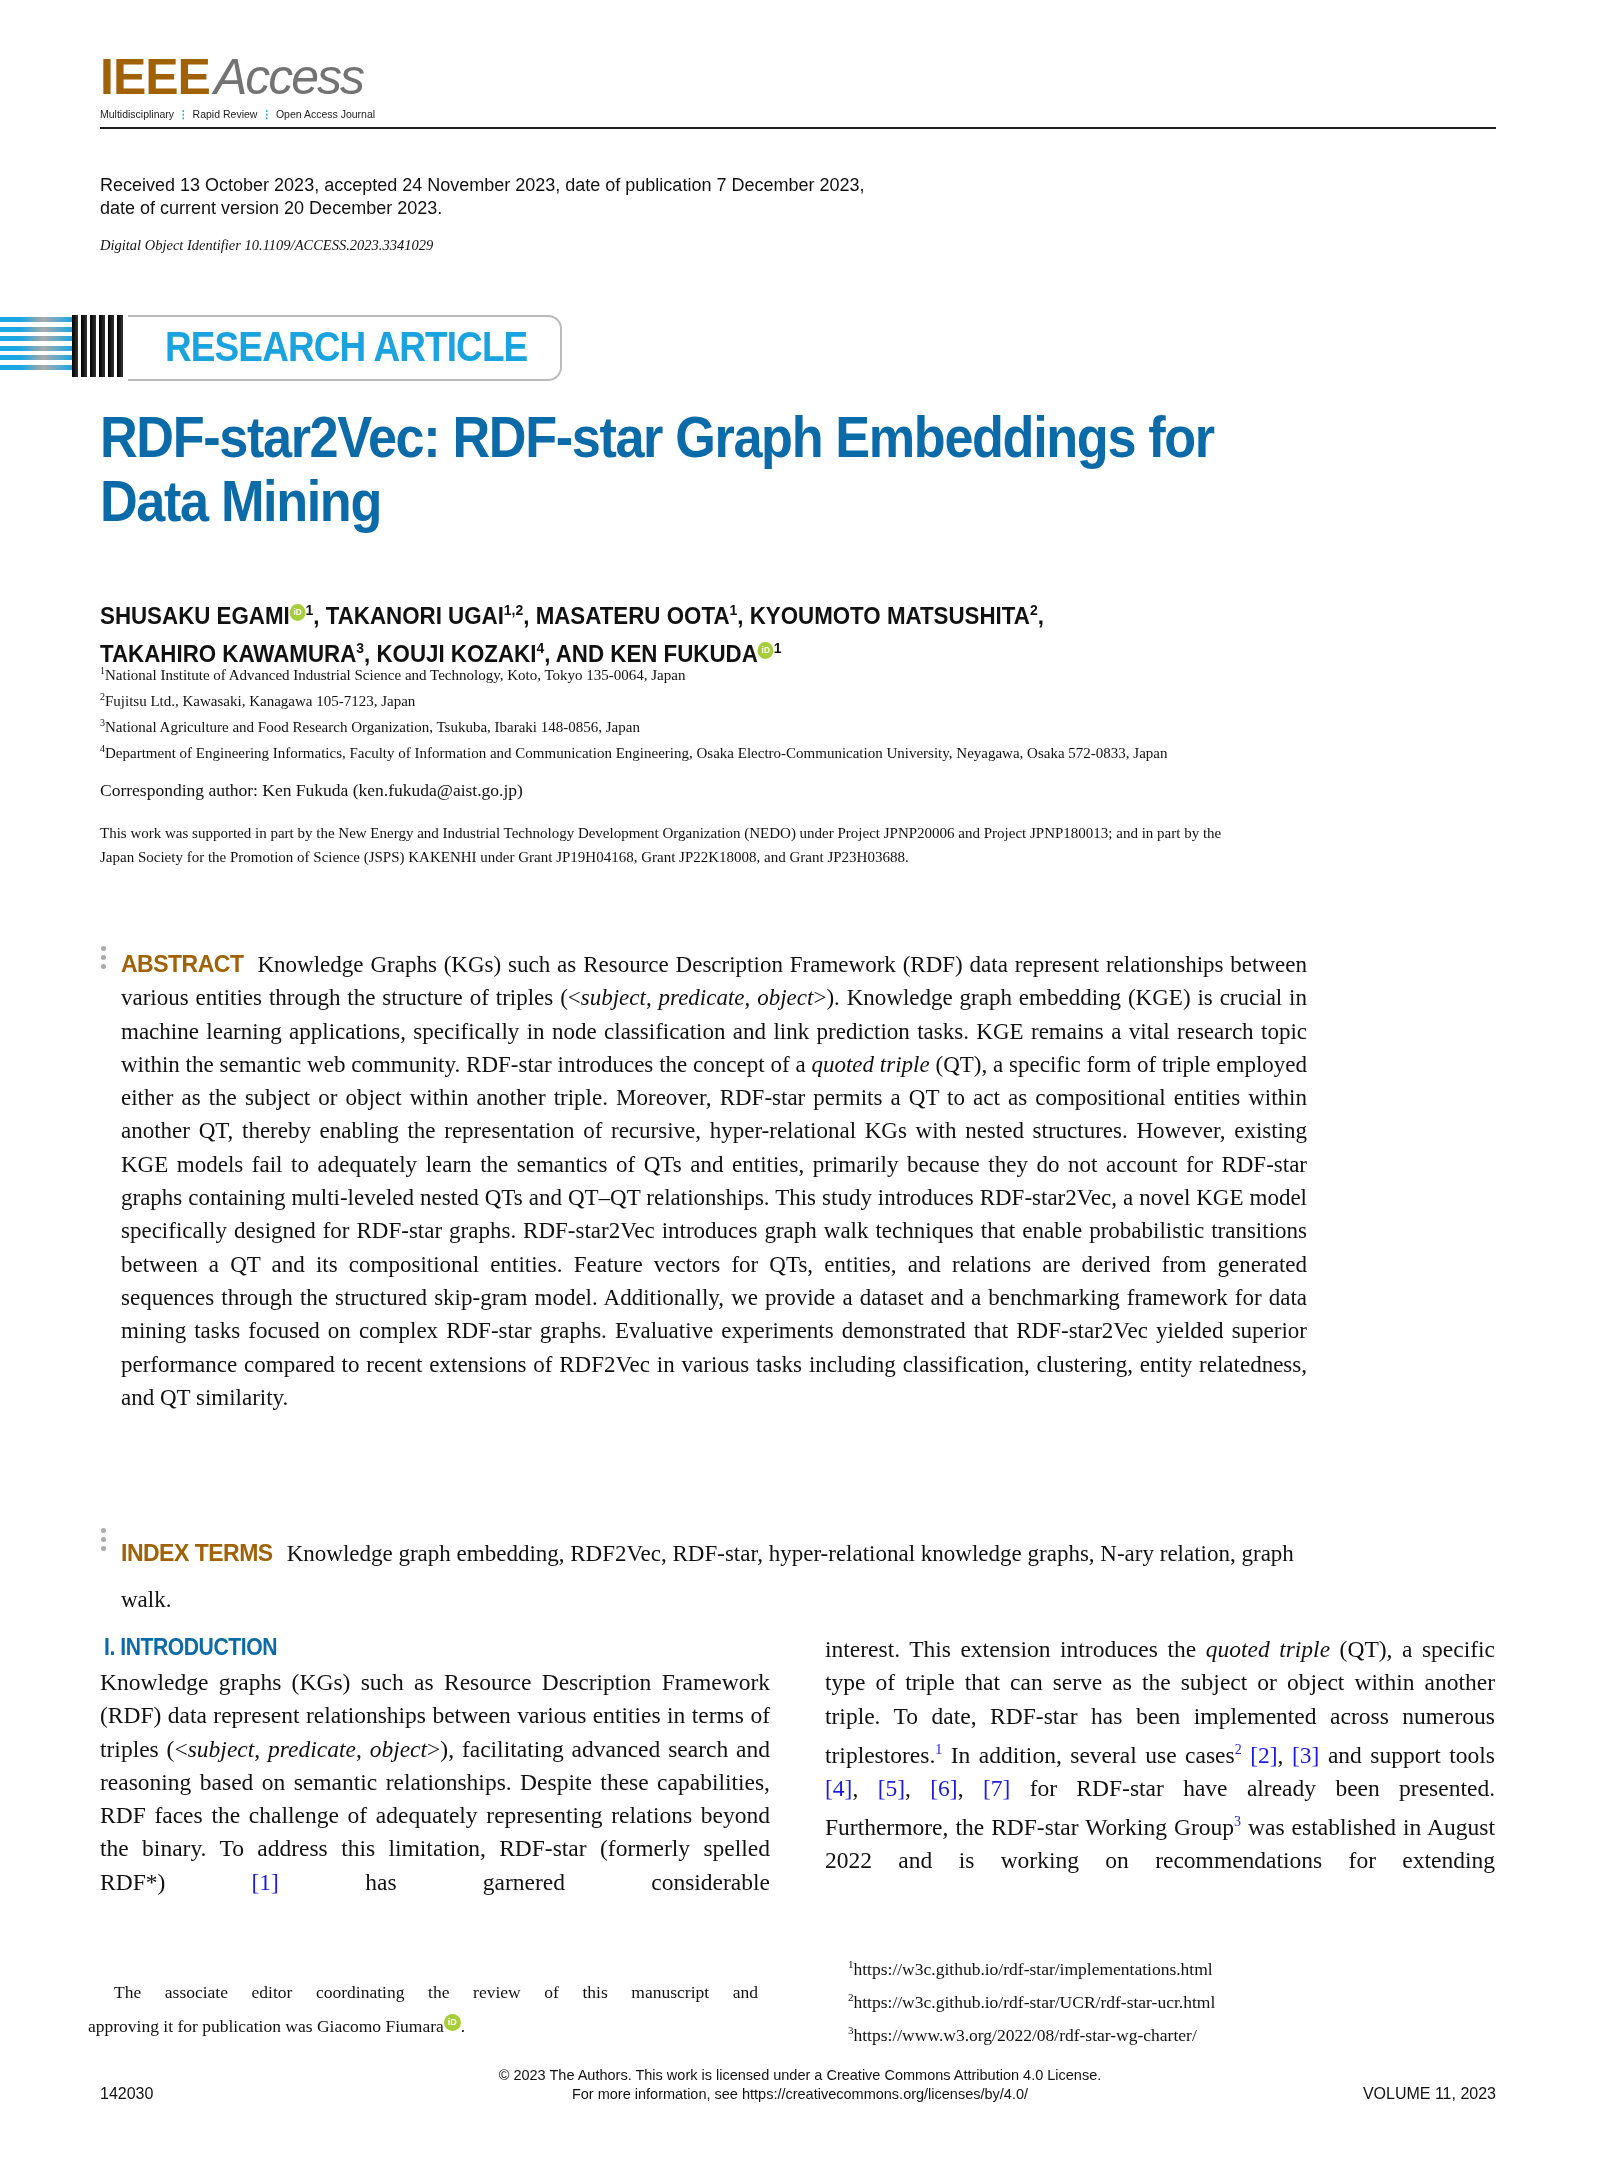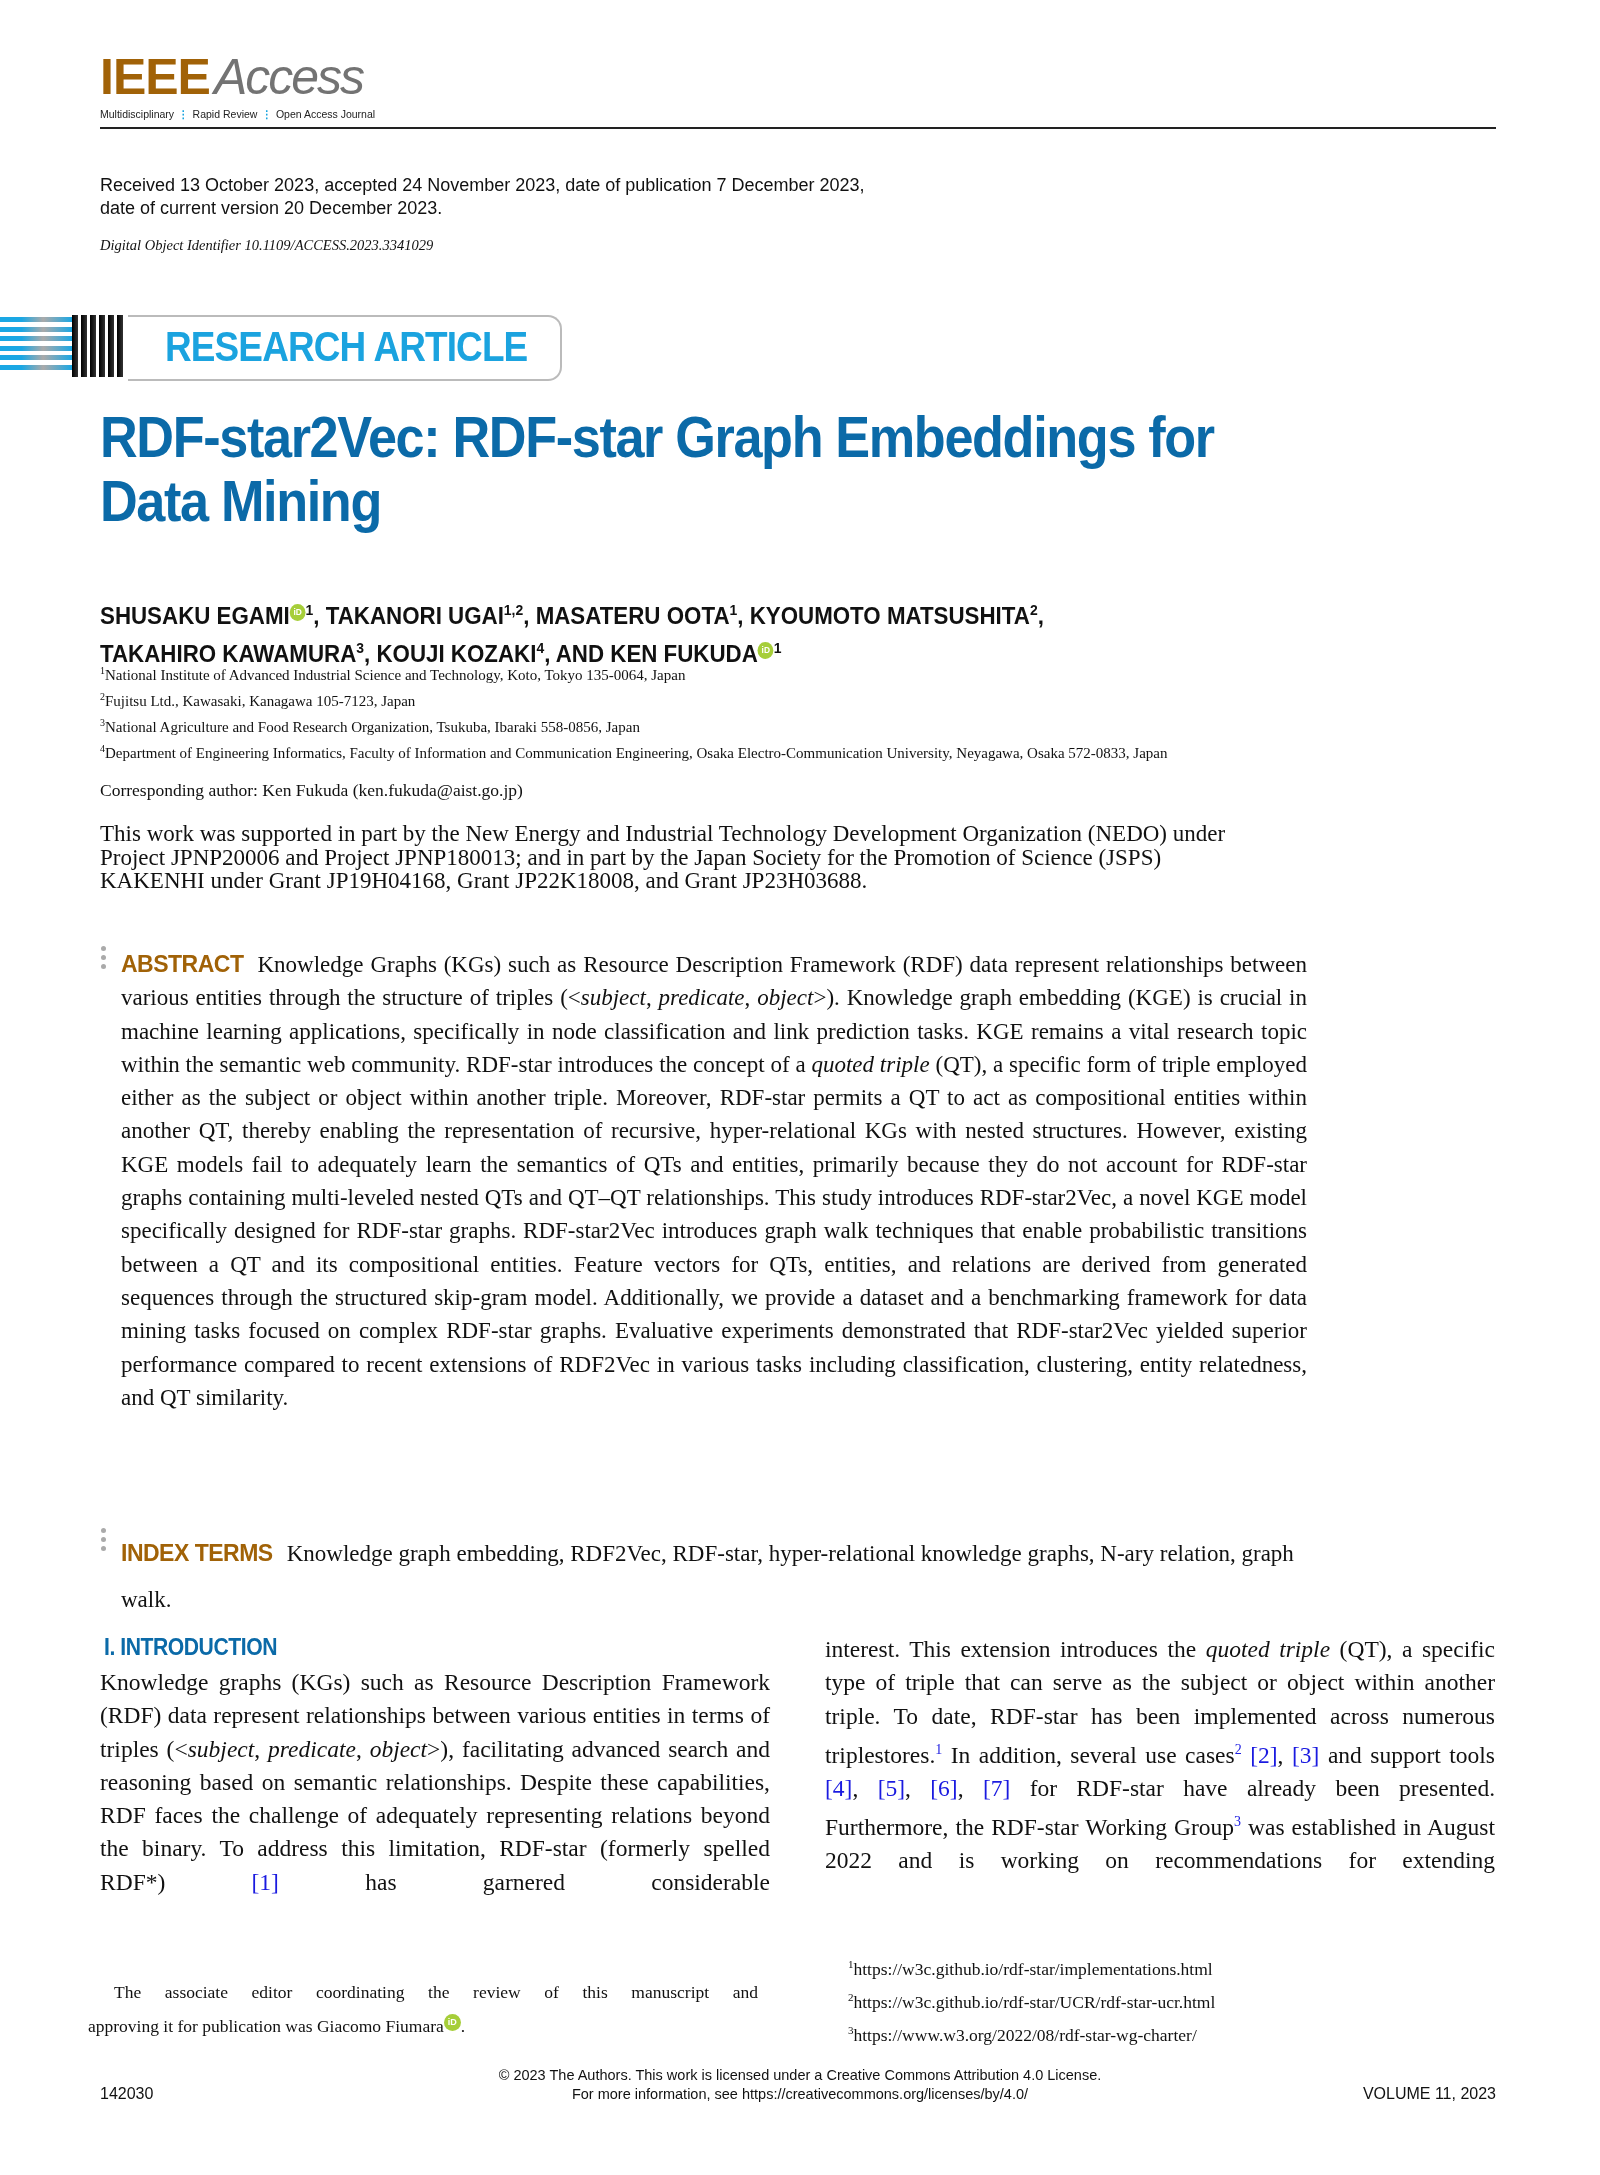--- a/index.html
+++ b/index.html
@@ -31,21 +31,21 @@
   #title { left:100px; top:405px; font-family:"Liberation Sans",sans-serif; font-weight:bold; font-size:58px; line-height:64px; color:#0b6aa8; letter-spacing:-1.5px; transform:scaleX(0.9); transform-origin:left; }
 
   #authors { left:100px; top:594px; font-family:"Liberation Sans",sans-serif; font-weight:bold; font-size:24px; line-height:32px; color:#111; transform:scaleX(0.93); transform-origin:left; white-space:nowrap; }
   #authors sup { font-size:15px; }
   .orcid { display:inline-block; width:17px; height:17px; border-radius:50%; background:#a6ce39; color:#fff; font-size:9px; font-weight:bold; text-align:center; line-height:17px; vertical-align:super; font-family:"Liberation Sans",sans-serif; }
 
   #affils { left:100px; top:660px; font-size:15px; line-height:22px; }
   #affils sup { font-size:10px; }
 
   #corresp { left:100px; top:780px; font-size:17.5px; }
-  #funding { left:100px; top:822px; font-size:23px; line-height:23.5px; width:1150px; }
+  #funding { left:100px; top:822px; font-size:15px; line-height:23.5px; width:1150px; }
 
   
   .dots { position:absolute; width:6px; }
   .dots div { width:5px; height:5px; border-radius:50%; background:#aaa; margin-bottom:4px; }
   #abstract-dots { left:101px; top:946px; }
   #abstract { left:121px; top:948px; width:1186px; font-size:23px; line-height:33.3px; text-align:justify; }
   .kw { font-family:"Liberation Sans",sans-serif; font-weight:bold; color:#a16207; font-size:23px; margin-right:14px; letter-spacing:-0.5px; }
 
   #index-dots { left:101px; top:1528px; }
   #index { left:121px; top:1530px; width:1186px; font-size:23px; line-height:46px; }
@@ -123,21 +123,21 @@
   <div>
     <span>TAKAHIRO KAWAMURA</span><sup>3</sup>,
     <span>KOUJI KOZAKI</span><sup>4</sup>,
     <span>AND KEN FUKUDA</span><span class="orcid">iD</span><sup>1</sup>
   </div>
 </div>
 
 <div id="affils" class="abs serif">
   <div><sup>1</sup><span>National Institute of Advanced Industrial Science and Technology, Koto, Tokyo 135-0064, Japan</span></div>
   <div><sup>2</sup><span>Fujitsu Ltd., Kawasaki, Kanagawa 105-7123, Japan</span></div>
-  <div><sup>3</sup><span>National Agriculture and Food Research Organization, Tsukuba, Ibaraki 558-0856, Japan</span></div>
+  <div><sup>3</sup><span>National Agriculture and Food Research Organization, Tsukuba, Ibaraki 148-0856, Japan</span></div>
   <div style="width:1180px;"><sup>4</sup><span>Department of Engineering Informatics, Faculty of Information and Communication Engineering, Osaka Electro-Communication University, Neyagawa, Osaka 572-0833, Japan</span></div>
 </div>
 
 <div id="corresp" class="abs serif">Corresponding author: Ken Fukuda (ken.fukuda@aist.go.jp)</div>
 <div id="funding" class="abs serif">This work was supported in part by the New Energy and Industrial Technology Development Organization (NEDO) under Project JPNP20006 and Project JPNP180013; and in part by the Japan Society for the Promotion of Science (JSPS) KAKENHI under Grant JP19H04168, Grant JP22K18008, and Grant JP23H03688.</div>
 
 <div id="abstract-dots" class="dots abs">
     <div></div>
     <div></div>
     <div></div>

